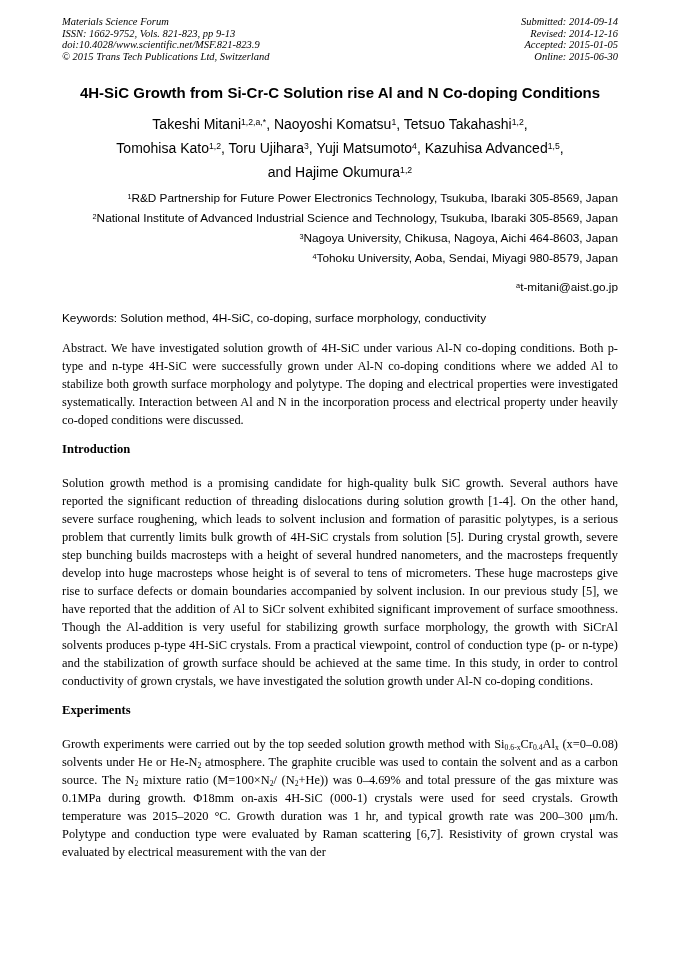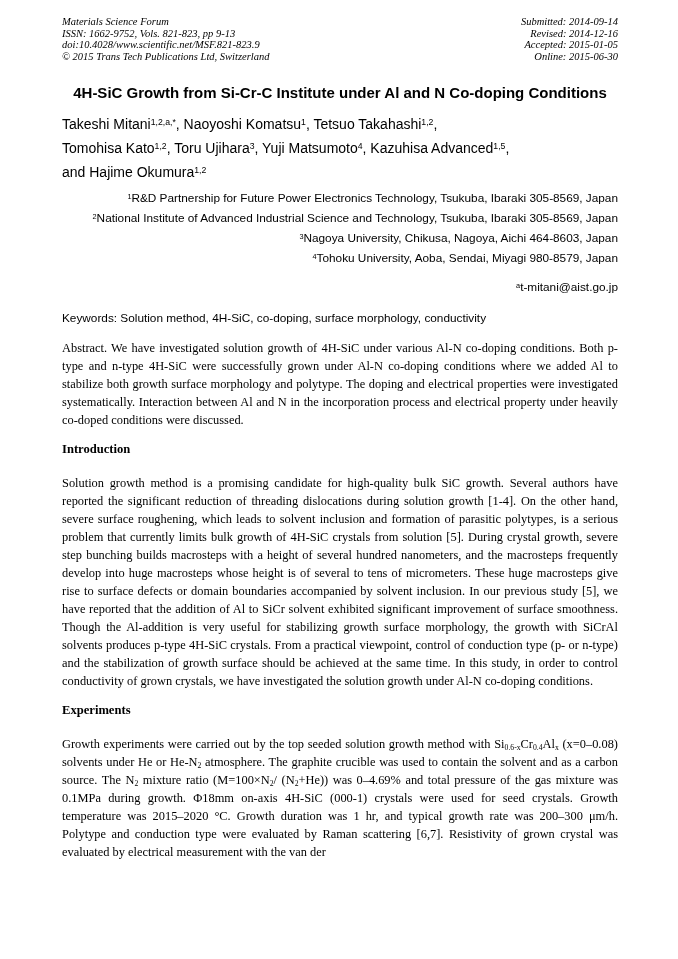--- a/index.html
+++ b/index.html
@@ -21,21 +21,21 @@
   }
   .journal-header .dates-info { text-align: right; }
   .paper-title {
     font: bold 15px/19px "Liberation Sans", sans-serif;
     text-align: center;
     margin: 21px 0 0 0;
   }
   .authors {
     margin-top: 10px;
     font: 14px/24px "Liberation Sans", sans-serif;
-    text-align: left;
+    text-align: center;
   }
   .affiliations {
     margin-top: 5px;
     font: 11.8px/18px "Liberation Sans", sans-serif;
     text-align: right;
   }
   .affiliation { margin-bottom: 2px; }
   .email { margin-top: 11px; }
   .keywords {
     margin: 15px 0 0 0;
@@ -68,21 +68,21 @@
       <div>© 2015 Trans Tech Publications Ltd, Switzerland</div>
     </div>
     <div class="dates-info">
       <div>Submitted: 2014-09-14</div>
       <div>Revised: 2014-12-16</div>
       <div>Accepted: 2015-01-05</div>
       <div>Online: 2015-06-30</div>
     </div>
   </header>
 
-  <h1 class="paper-title">4H-SiC Growth from Si-Cr-C Institute under Al and N Co-doping Conditions</h1>
+  <h1 class="paper-title">4H-SiC Growth from Si-Cr-C Solution rise Al and N Co-doping Conditions</h1>
 
   <div class="authors">
     <div class="author-line"><span>Takeshi Mitani</span><sup>1,2,a,*</sup><span>, Naoyoshi Komatsu</span><sup>1</sup><span>, Tetsuo Takahashi</span><sup>1,2</sup><span>,</span></div>
     <div class="author-line"><span>Tomohisa Kato</span><sup>1,2</sup><span>, Toru Ujihara</span><sup>3</sup><span>, Yuji Matsumoto</span><sup>4</sup><span>, Kazuhisa Advanced</span><sup>1,5</sup><span>,</span></div>
     <div class="author-line"><span>and Hajime Okumura</span><sup>1,2</sup></div>
   </div>
 
   <div class="affiliations">
     <div class="affiliation"><sup>1</sup><span>R&amp;D Partnership for Future Power Electronics Technology, Tsukuba, Ibaraki 305-8569, Japan</span></div>
     <div class="affiliation"><sup>2</sup><span>National Institute of Advanced Industrial Science and Technology, Tsukuba, Ibaraki 305-8569, Japan</span></div>

